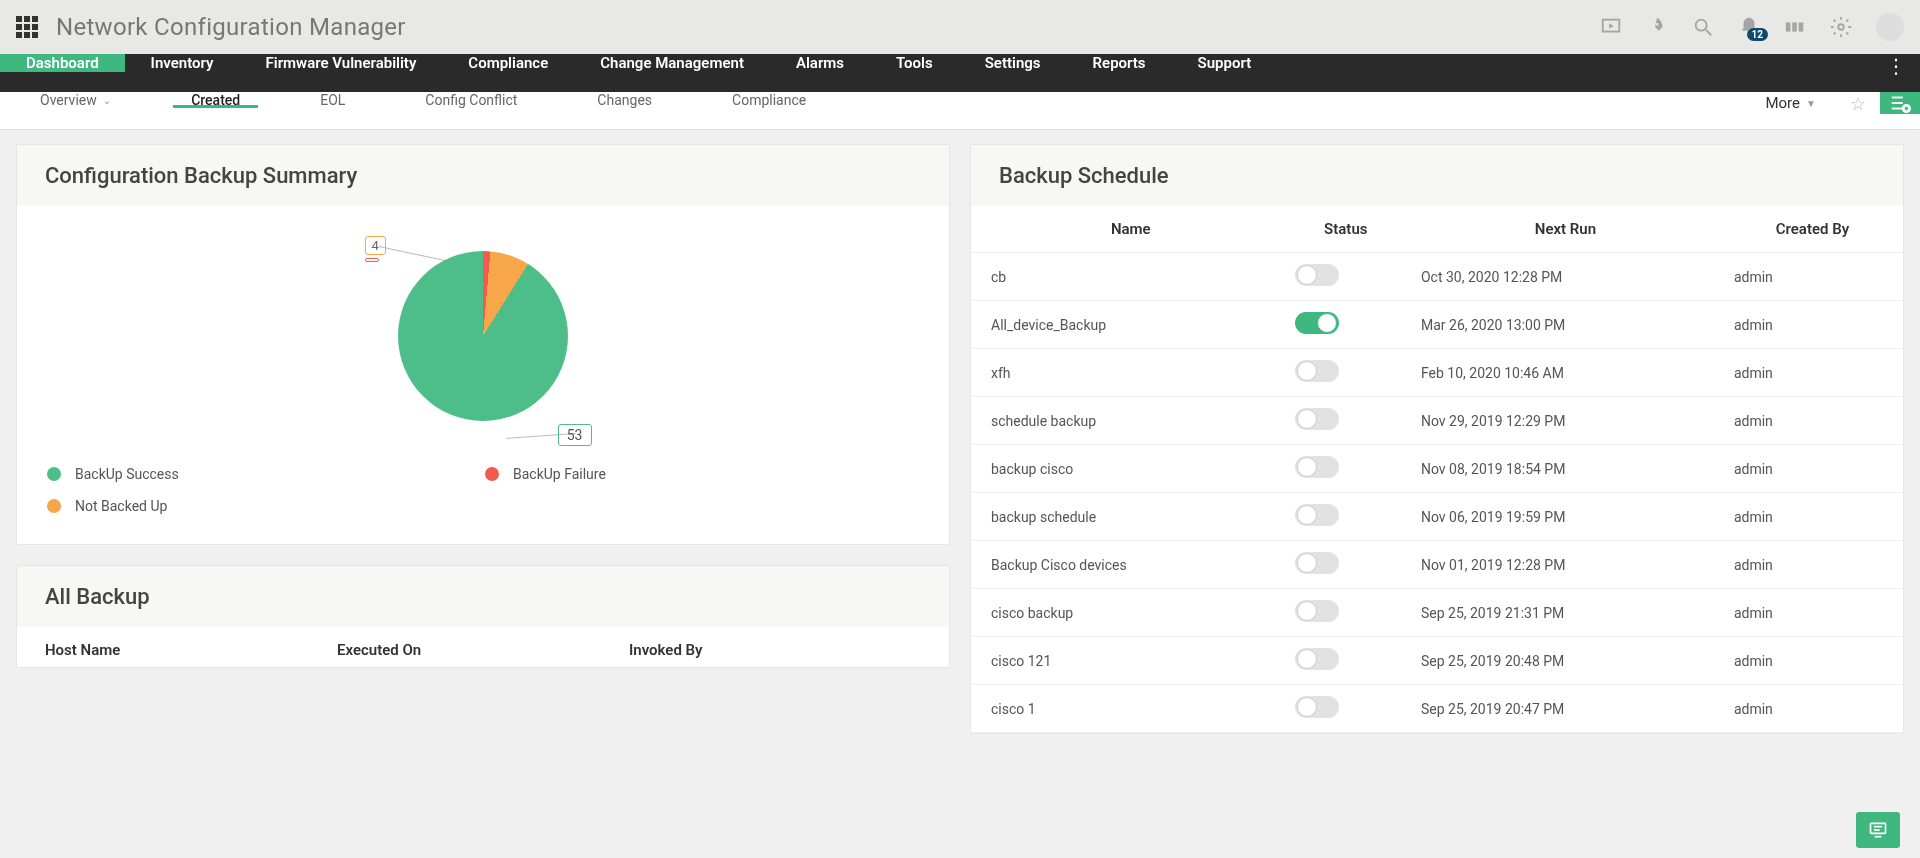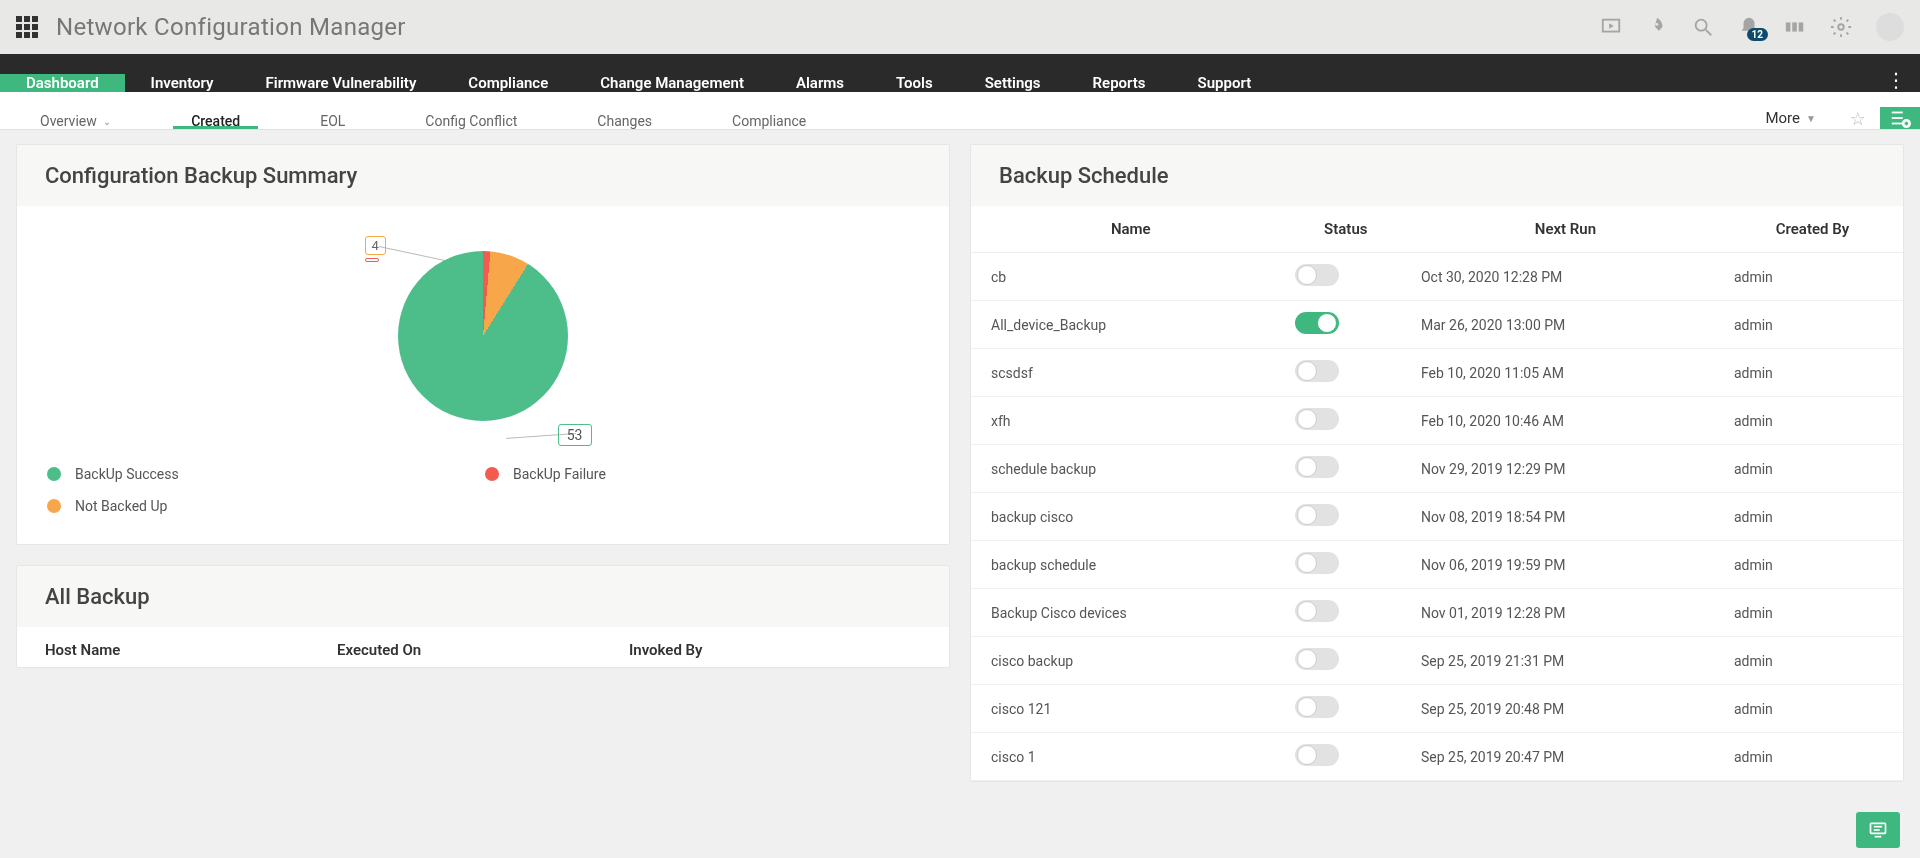--- a/index.html
+++ b/index.html
@@ -9,27 +9,27 @@
 .top-header { height: 54px; background: #e8e8e7; display: flex; align-items: center; padding: 0 16px; }
 .apps-icon { width: 22px; height: 22px; display: grid; grid-template-columns: repeat(3,1fr); grid-template-rows: repeat(3,1fr); gap: 2px; margin-right: 18px; cursor: pointer; }
 .apps-icon span { background: #333; }
 .app-title { font-size: 24px; color: #777; font-weight: 400; letter-spacing: .3px; }
 .top-icons { margin-left: auto; display: flex; align-items: center; gap: 24px; }
 .top-ico { width: 22px; height: 22px; fill: #a5a5a5; cursor: pointer; position: relative; }
 .badge { position: absolute; top: -8px; right: -8px; background: #0c4a6e; color: #fff; font-size: 10px; border-radius: 10px; padding: 1px 5px; font-weight: bold; margin-top: 20px; }
 .avatar { width: 28px; height: 28px; background: #ddd; border-radius: 50%; }
 
 
-.main-nav { background: #2a2a2a; height: 38px; display: flex; align-items: flex-end; position: relative; }
+.main-nav { background: #2a2a2a; height: 38px; display: flex; align-items: flex-start; position: relative; }
 .main-nav .item { color: #fff; font-size: 15px; display: flex; align-items: center; padding: 0 26px; cursor: pointer; font-weight: 600; }
 .main-nav .item.active { background: #3fb87f; }
 .main-nav .more-dots { margin-left: auto; color: #fff; padding: 0 14px; display:flex; align-items:center; cursor:pointer; font-size:20px; }
 
 
-.sub-nav { background: #fff; height: 38px; display: flex; align-items: flex-end; border-bottom: 1px solid #e0e0e0; }
+.sub-nav { background: #fff; height: 38px; display: flex; align-items: flex-start; border-bottom: 1px solid #e0e0e0; }
 .sub-nav .item { color: #666; font-size: 14px; display: flex; align-items: center; padding: 0 40px; cursor: pointer; position: relative; }
 .sub-nav .item.active { color: #222; font-weight: 500; }
 .sub-nav .item.active::after { content:""; position:absolute; left:22px; right:22px; bottom:0; height:3px; background:#3fb87f; }
 .sub-nav .chev { font-size:10px; margin-left:6px; color:#999; }
 .sub-nav .right { margin-left: auto; display:flex; align-items:center; }
 .sub-nav .more-link { display:flex; align-items:center; padding:0 20px; cursor:pointer; font-size:15px; color:#333; }
 .sub-nav .star { color:#bbb; font-size:18px; padding:0 14px; cursor:pointer; }
 .sub-nav .add-btn { background:#3fb87f; color:#fff; width:40px; display:flex; align-items:center; justify-content:center; cursor:pointer; }
 
 
@@ -214,26 +214,20 @@
             <td>Oct 30, 2020 12:28 PM</td>
             <td>admin</td>
           </tr>
           <tr>
             <td>All_device_Backup</td>
             <td><span class="toggle on"></span></td>
             <td>Mar 26, 2020 13:00 PM</td>
             <td>admin</td>
           </tr>
           <tr>
-            <td>scsdsf</td>
-            <td><span class="toggle"></span></td>
-            <td>Feb 10, 2020 11:05 AM</td>
-            <td>admin</td>
-          </tr>
-          <tr>
             <td>xfh</td>
             <td><span class="toggle"></span></td>
             <td>Feb 10, 2020 10:46 AM</td>
             <td>admin</td>
           </tr>
           <tr>
             <td>schedule backup</td>
             <td><span class="toggle"></span></td>
             <td>Nov 29, 2019 12:29 PM</td>
             <td>admin</td>

